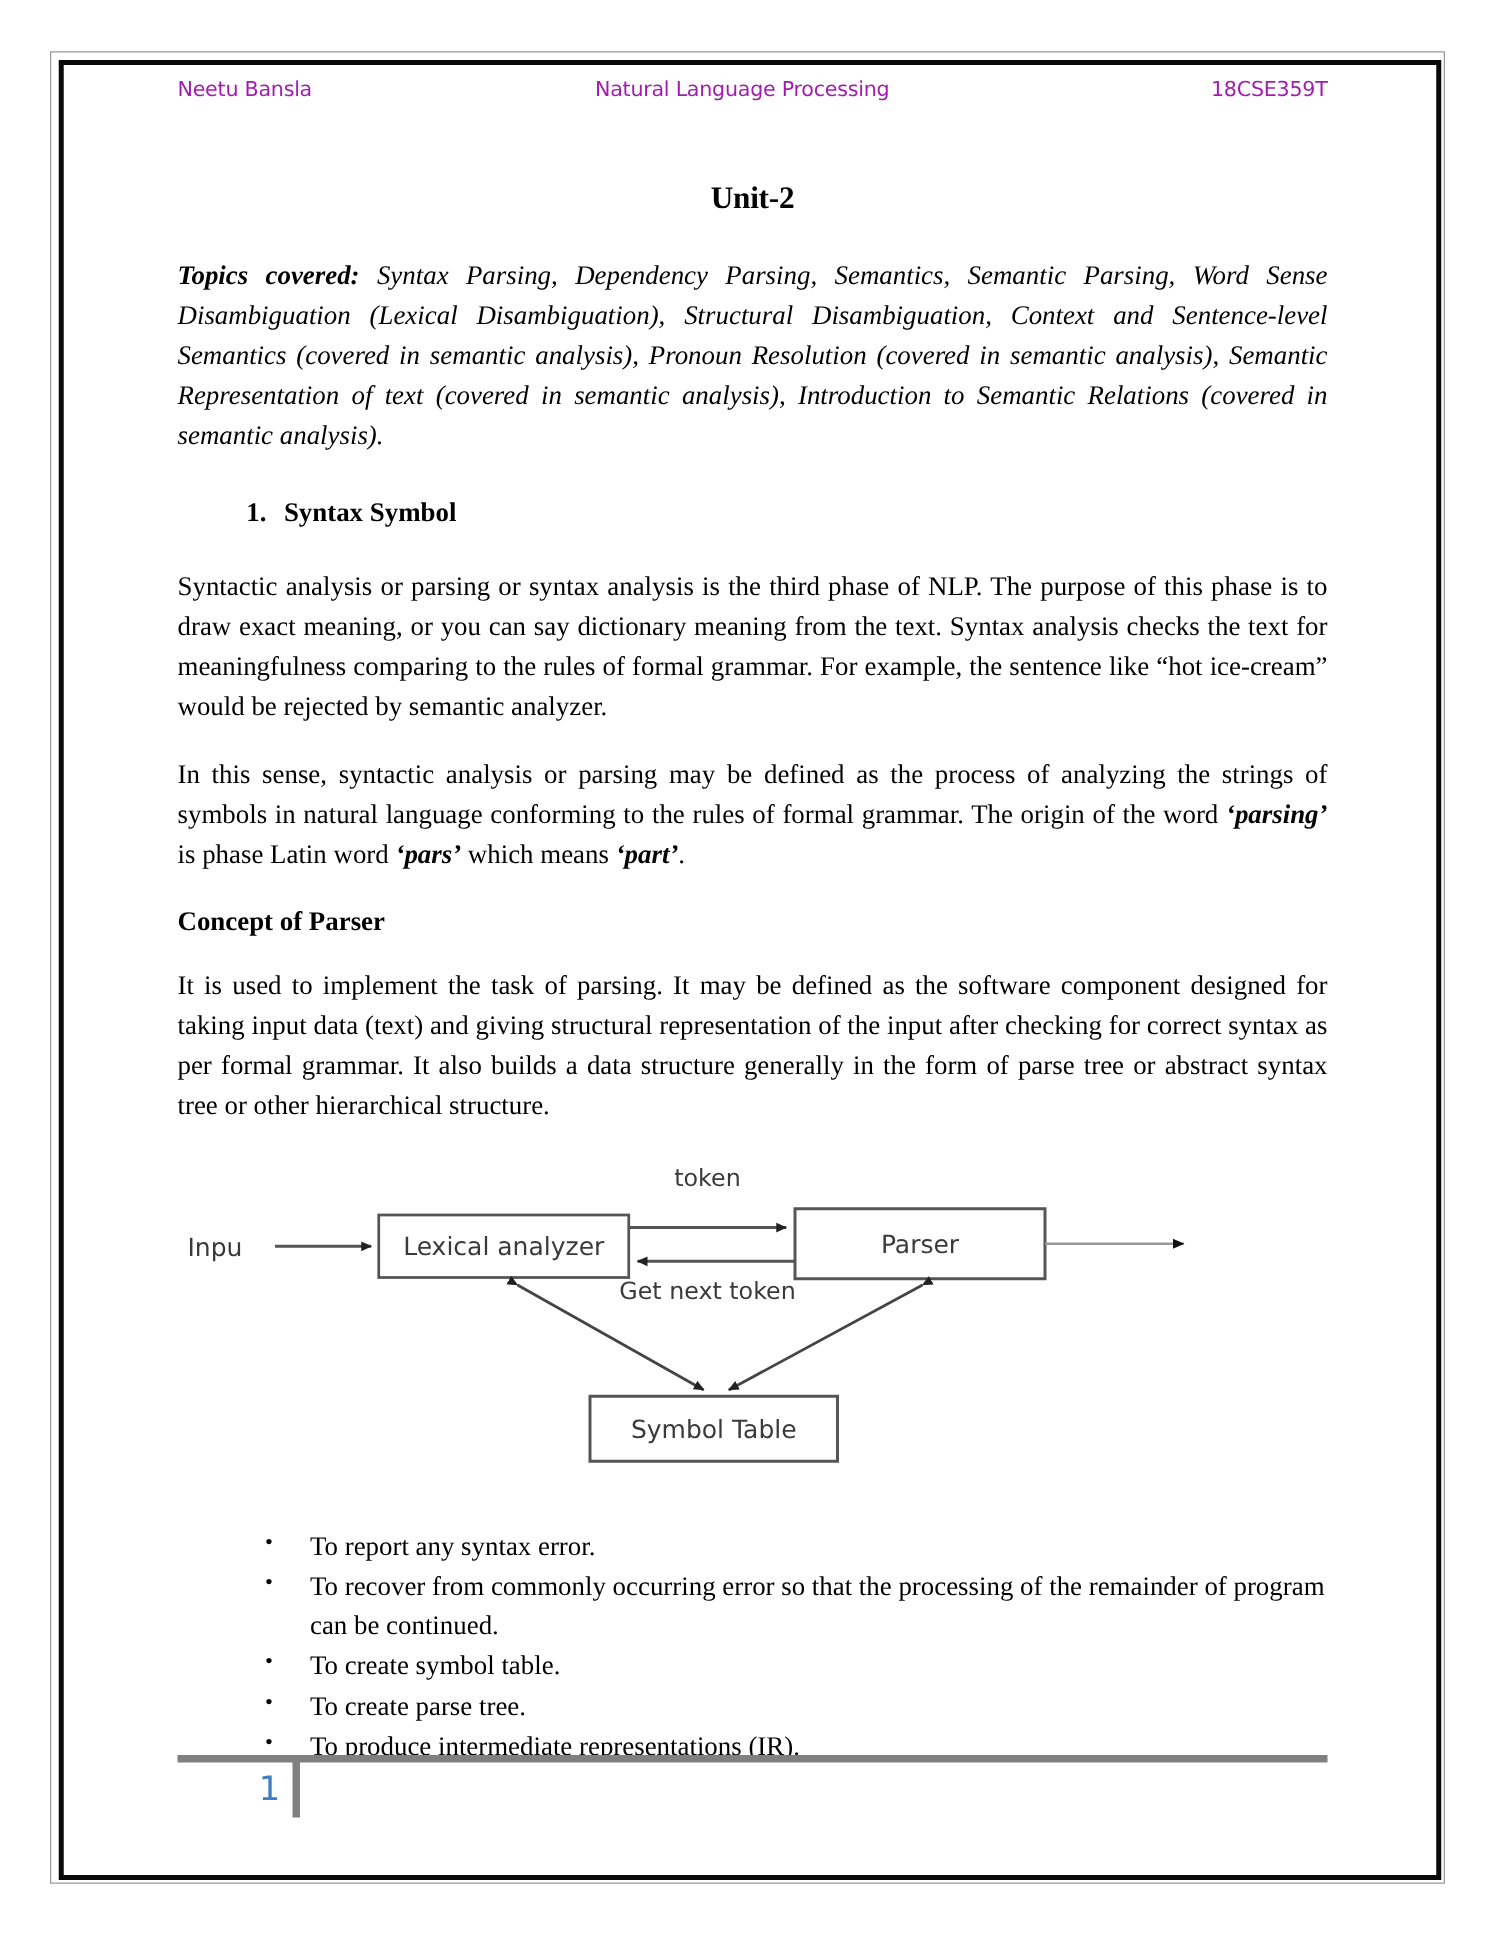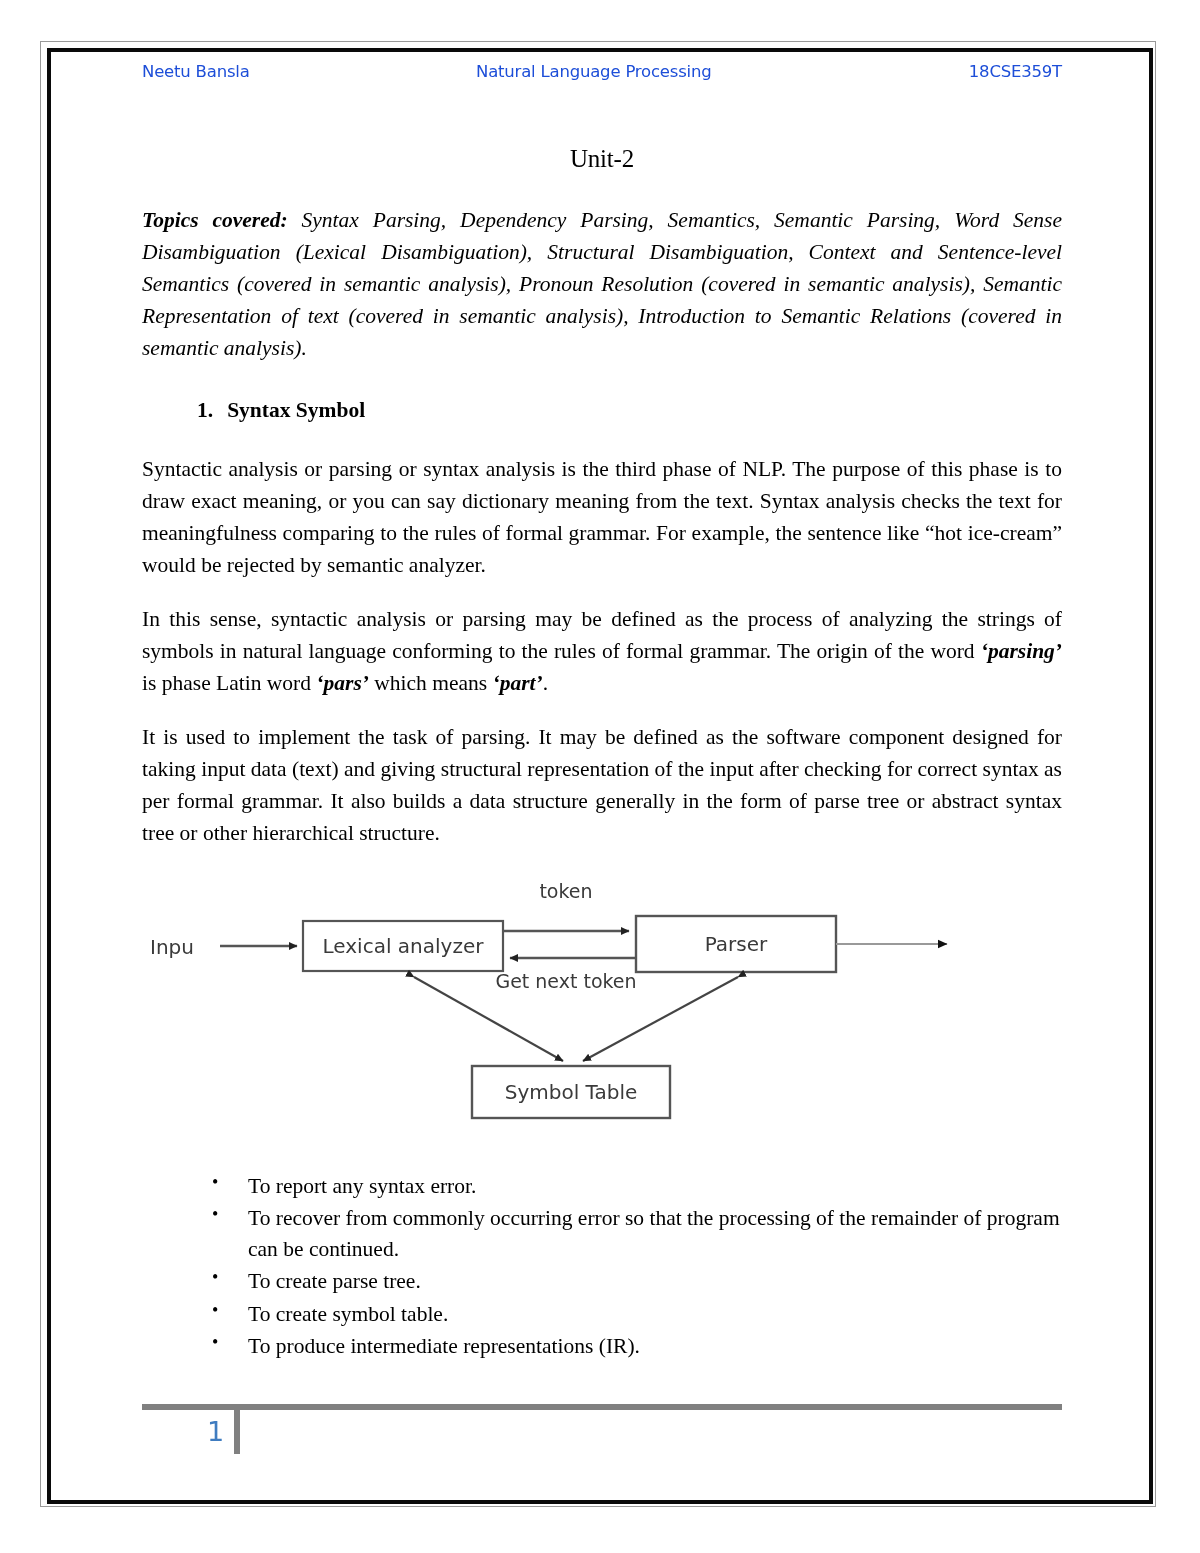--- a/index.html
+++ b/index.html
@@ -55,32 +55,32 @@
     top: 62px;
     width: 920px;
   }
 
   
   .doc-header {
     position: relative;
     height: 34px;
     font-family: "DejaVu Sans", "Liberation Sans", sans-serif;
     font-size: 16.5px;
-    color: #1d4ed8;
+    color: #a21caf;
     letter-spacing: -0.2px;
   }
   .doc-header .hdr-left   { position: absolute; left: 0;     top: 0; }
   .doc-header .hdr-center { position: absolute; left: 334px; top: 0; }
   .doc-header .hdr-right  { position: absolute; right: 0;    top: 0; }
 
   
   .unit-title {
     text-align: center;
     font-size: 25px;
-    font-weight: normal;
+    font-weight: bold;
     margin-top: 49px;
     letter-spacing: -0.2px;
   }
 
   
   p.body {
     font-size: 21.5px;
     line-height: 1.49;
     margin: 0;
     text-align: justify;
@@ -210,20 +210,21 @@
   </div>
 
   <div class="gap-1"></div>
   <p class="body">Syntactic analysis or parsing or syntax analysis is the third phase of NLP. The purpose of this phase is to draw exact meaning, or you can say dictionary meaning from the text. Syntax analysis checks the text for meaningfulness comparing to the rules of formal grammar. For example, the sentence like “hot ice-cream” would be rejected by semantic analyzer.</p>
 
   <div class="gap-2"></div>
   <p class="body">
     <span>In this sense, syntactic analysis or parsing may be defined as the process of analyzing the strings of symbols in natural language conforming to the rules of formal grammar. The origin of the word </span><b><i>‘parsing’</i></b><span> is phase Latin word </span><b><i>‘pars’</i></b><span> which means </span><b><i>‘part’</i></b><span>.</span>
   </p>
 
+  <div class="subheading">Concept of Parser</div>
 
   <div class="gap-2"></div>
   <p class="body">It is used to implement the task of parsing. It may be defined as the software component designed for taking input data (text) and giving structural representation of the input after checking for correct syntax as per formal grammar. It also builds a data structure generally in the form of parse tree or abstract syntax tree or other hierarchical structure.</p>
 
   <div id="diagram-wrap">
     <svg id="diagram-svg" width="920" height="275" viewBox="0 0 920 275">
       <defs>
         <marker id="ah-dark" markerWidth="9" markerHeight="9" refX="8" refY="4.5" orient="auto" markerUnits="userSpaceOnUse">
           <path d="M0,0.6 L8.6,4.5 L0,8.4 z" fill="#222222"></path>
         </marker>
@@ -256,22 +257,22 @@
       <line x1="272" y1="101" x2="421" y2="185" stroke="#444444" stroke-width="2.2" marker-start="url(#ah-dark)" marker-end="url(#ah-dark)"></line>
 
       <line x1="596" y1="101" x2="441" y2="185" stroke="#444444" stroke-width="2.2" marker-start="url(#ah-dark)" marker-end="url(#ah-dark)"></line>
     </svg>
   </div>
 
 
   <ul class="roles">
     <li>To report any syntax error.</li>
     <li>To recover from commonly occurring error so that the processing of the remainder of program can be continued.</li>
+    <li>To create symbol table.</li>
     <li>To create parse tree.</li>
-    <li>To create symbol table.</li>
     <li>To produce intermediate representations (IR).</li>
   </ul>
 
 </div>
 
 <div id="footer">
   <div id="footer-rule" style="background: rgb(128, 128, 128);"></div>
   <div id="footer-tick" style="background: rgb(128, 128, 128);"></div>
   <div id="page-number" style="color: rgb(63, 124, 192);">1</div>
 </div>

